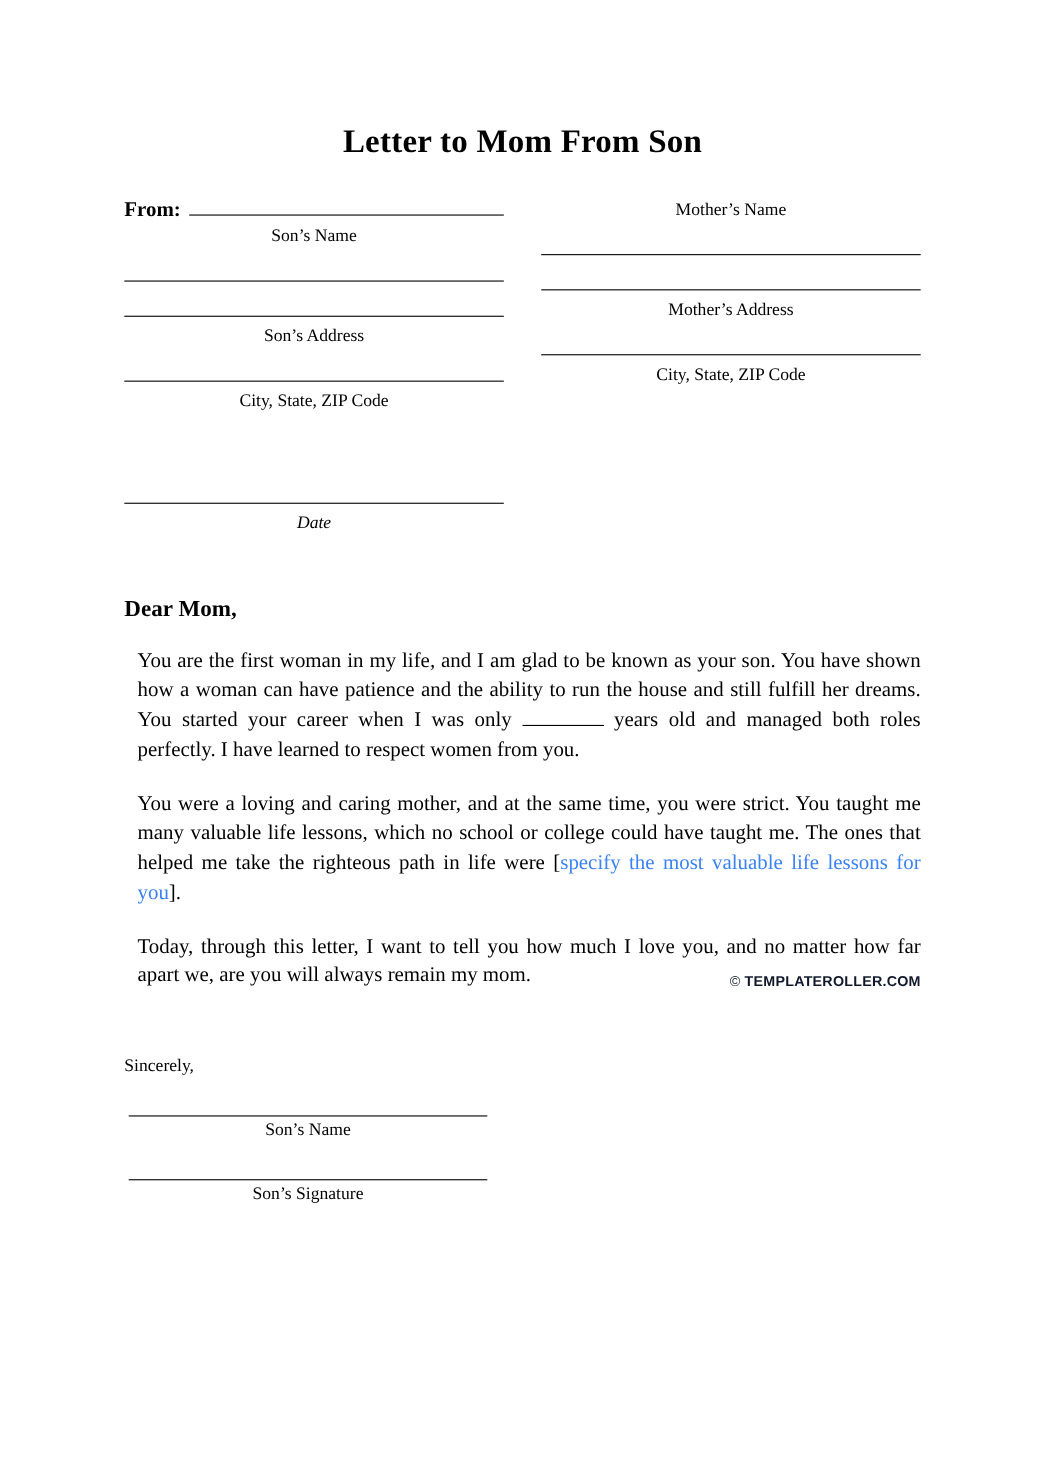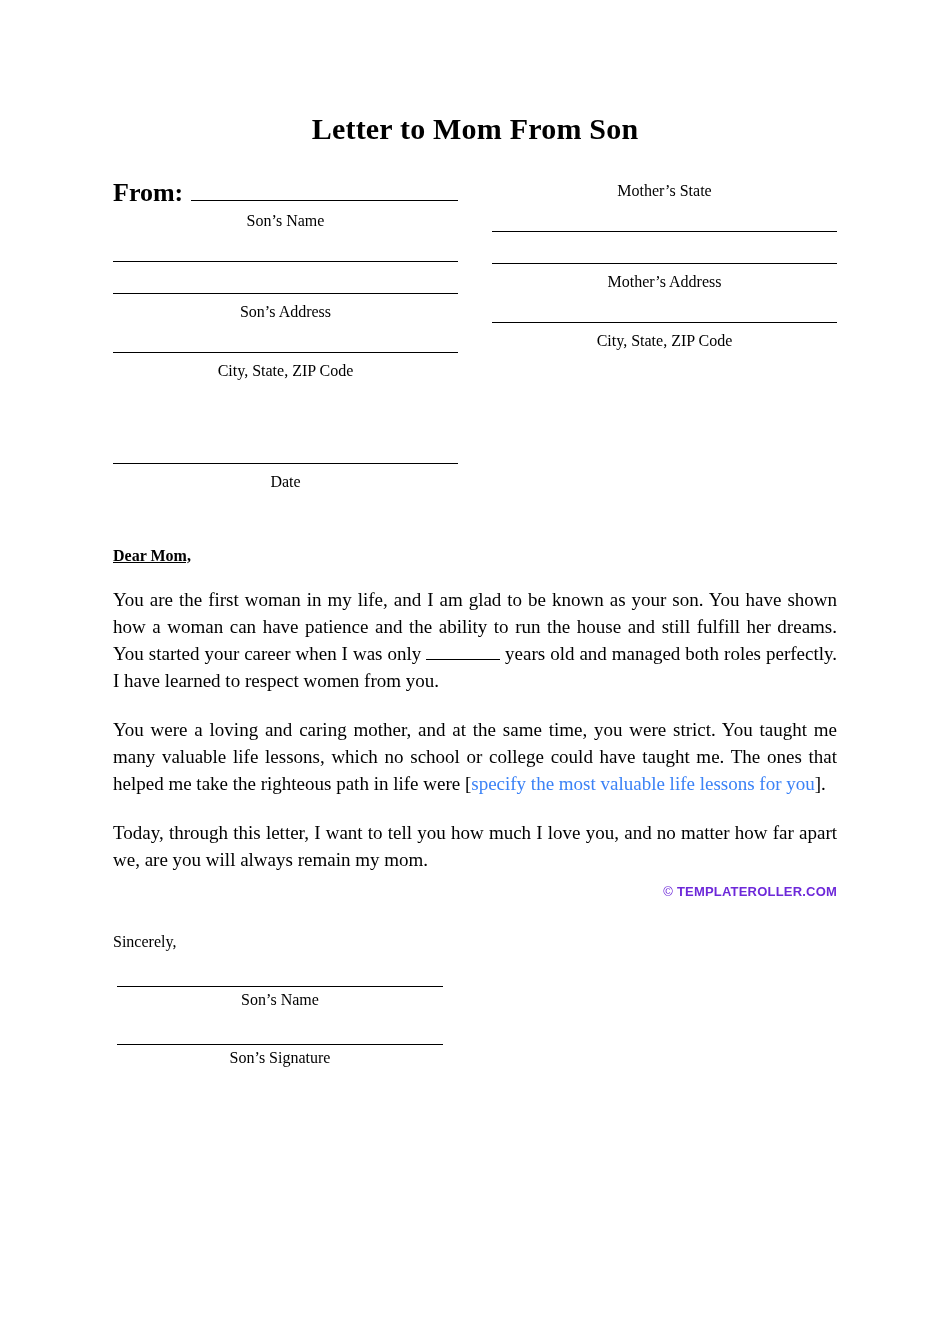--- a/index.html
+++ b/index.html
@@ -40,21 +40,21 @@
     width: 345px;
   }
   .addr-col.right { width: 345px; }
   .lbl-row {
     display: flex;
     align-items: baseline;
     font-size: 18px;
   }
   .lbl {
     font-weight: bold;
-    font-size: 26px;
+    font-size: 19px;
     white-space: nowrap;
   }
   .rule {
     border-bottom: 1px solid #000;
     flex: 1 1 auto;
     height: 17px;
   }
   .rule.gap { margin-left: 8px; }
   .rule.full {
     width: 100%;
@@ -64,33 +64,33 @@
   .caption {
     text-align: center;
     font-size: 16px;
     margin-top: 3px;
     line-height: 1.2;
   }
   .caption.tight { margin-top: 8px; }
   .date-wrap {
     margin-top: 62px;
     width: 345px;
+    font-style: italic;
   }
   
   .salutation {
     margin-top: 56px;
     font-weight: bold;
-    font-size: 16px;
-    text-decoration: underline;
+    font-size: 21px;
   }
   p.body-par {
     font-size: 19px;
     line-height: 1.42;
     text-align: justify;
-    margin: 22px 0 0 0;
+    margin: 22px 0 0 12px;
   }
   .placeholder {
     color: #3b82f6;
   }
   .blank-inline {
     display: inline-block;
     border-bottom: 1px solid #000;
     width: 74px;
     vertical-align: baseline;
   }
@@ -114,21 +114,21 @@
     margin-top: 4px;
   }
   .sig-block.second { }
   
   .footer {
     position: absolute;
     right: 113px;
     bottom: 48px;
     font-size: 13px;
     font-family: "Liberation Sans", sans-serif;
-    color: #6d28d9;
+    color: #0f172a;
     letter-spacing: 0.2px;
   }
   .footer .brand { font-weight: bold; }
 </style>
 </head>
 <body>
 
 <div class="page">
 
   <div class="doc-title">Letter to Mom From Son</div>
@@ -149,21 +149,21 @@
       <div class="rule full"></div>
       <div class="caption tight">City, State, ZIP Code</div>
 
       <div class="date-wrap">
         <div class="rule full"></div>
         <div class="caption tight">Date</div>
       </div>
     </div>
 
     <div class="addr-col right">
-      <div class="caption">Mother’s State</div>
+      <div class="caption">Mother’s Name</div>
 
       <div class="rule full"></div>
       <div class="rule full"></div>
       <div class="caption tight">Mother’s Address</div>
 
       <div class="rule full"></div>
       <div class="caption tight">City, State, ZIP Code</div>
     </div>
 
   </div>

